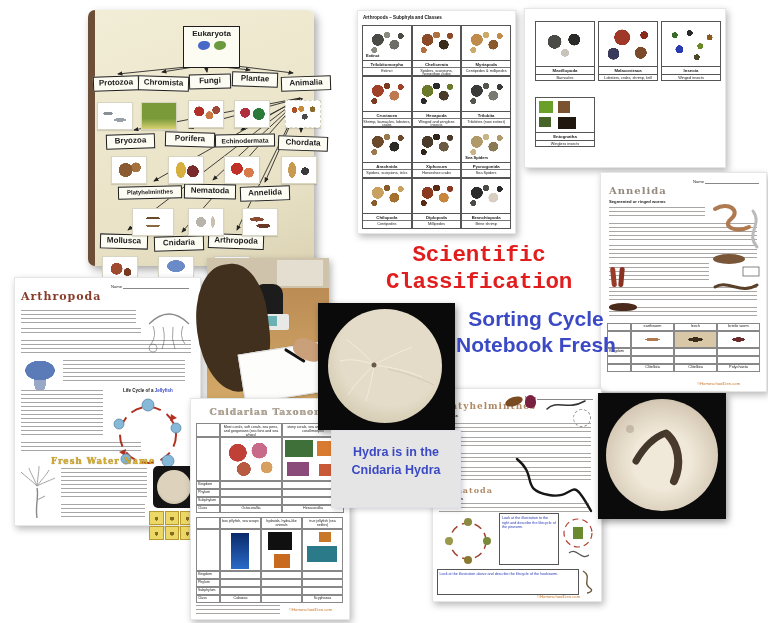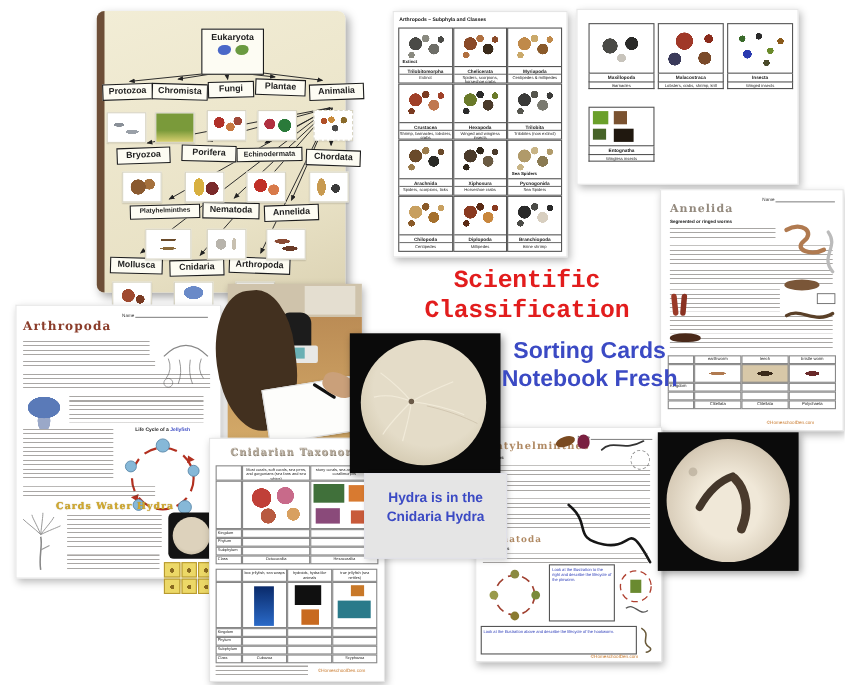--- a/index.html
+++ b/index.html
@@ -340,21 +340,21 @@
       <circle cx="39" cy="39" r="28" stroke="#b23020" stroke-width="2" fill="none" stroke-dasharray="12 7"></circle>
       <path d="M62,18 l6,4 -7,3 z" fill="#b23020"></path>
         <path d="M16,60 l-6,-4 7,-3 z" fill="#b23020"></path>
       <circle cx="39" cy="9" r="6" fill="#86b8d8" stroke="#5a88a8" stroke-width="0.8"></circle>
       <circle cx="67" cy="32" r="5" fill="#86b8d8" stroke="#5a88a8" stroke-width="0.8"></circle>
       <circle cx="59" cy="65" r="6" fill="#86b8d8" stroke="#5a88a8" stroke-width="0.8"></circle>
       <circle cx="17" cy="63" r="5" fill="#86b8d8" stroke="#5a88a8" stroke-width="0.8"></circle>
       <circle cx="10" cy="28" r="5" fill="#86b8d8" stroke="#5a88a8" stroke-width="0.8"></circle>
     </svg>
     <div class="tx" style="left:6px;top:164px;width:120px;height:10px;"></div>
-    <div class="wtitle" style="left:36px;top:178px;font-size:8.5px;color:#d4a92c;text-shadow:0 0 1px #8a7a2a;">Cards Water Hydra</div>
+    <div class="wtitle" style="left:36px;top:178px;font-size:8.5px;color:#d4a92c;text-shadow:0 0 1px #8a7a2a;">Fresh Water Name</div>
     <svg class="abs" style="left:2px;top:188px;" width="40" height="54" viewBox="0 0 40 54">
       <path d="M20,52 C18,40 22,30 20,22" stroke="#888" stroke-width="1.4" fill="none"></path>
       <path d="M20,20 C14,14 8,10 4,6 M20,20 C16,10 13,6 12,2 M20,20 C21,10 22,4 22,0 M20,20 C26,12 30,8 32,4 M20,20 C28,16 34,14 38,12" stroke="#999" stroke-width="0.9" fill="none"></path>
       <path d="M20,34 l8,-4" stroke="#999" stroke-width="1" fill="none"></path>
     </svg>
     <div class="tx" style="left:46px;top:190px;width:86px;height:32px;"></div>
     <div class="abs" style="left:138px;top:188px;width:42px;height:42px;background:#141414;border-radius:5px;">
       <div class="abs" style="left:4px;top:4px;width:34px;height:34px;border-radius:50%;background:radial-gradient(circle at 50% 45%,#ddd2bc 60%,#b5a98e);"></div>
     </div>
     <div class="ygrid" style="left:134px;top:233px;width:46px;">
@@ -507,17 +507,17 @@
         <path d="M62,36 C72,46 76,64 68,82" stroke="#4a3a2c" stroke-width="8" fill="none" stroke-linecap="round"></path>
         <circle cx="24" cy="30" r="4" fill="#b8ac9a" opacity="0.7"></circle>
       </svg>
     </div>
   </div>
 
   <div id="headline-red" class="abs" style="color: rgb(226, 29, 29); font-family: Liberation Mono, monospace;">
     <div>Scientific Classification</div>
   </div>
   <div id="headline-blue" class="abs" style="color: rgb(59, 74, 196);">
-    <div>Sorting Cards</div>
+    <div>Sorting Cycle</div>
     <div>Notebook Fresh</div>
   </div>
 
 </div>
 
 </body></html>

